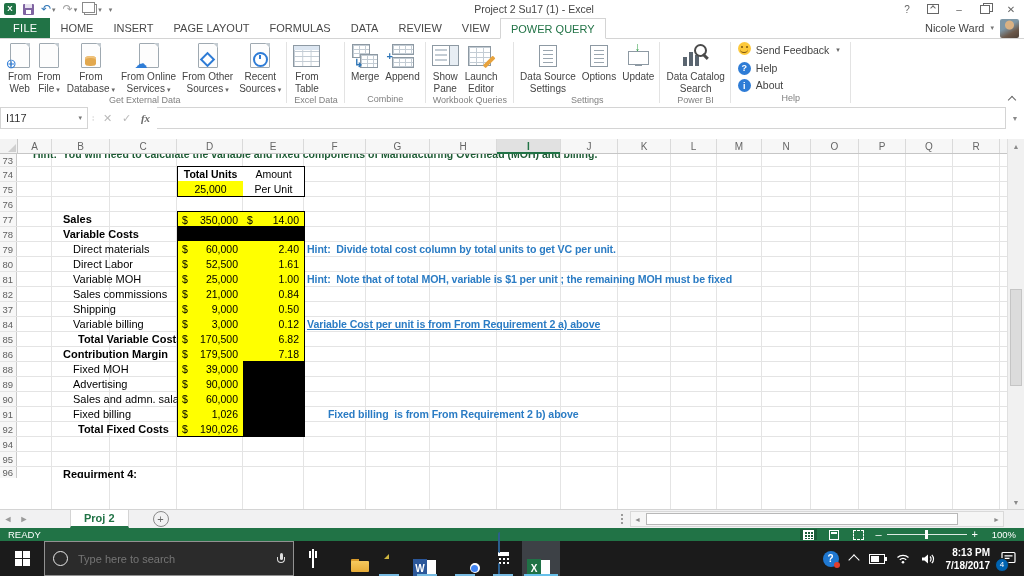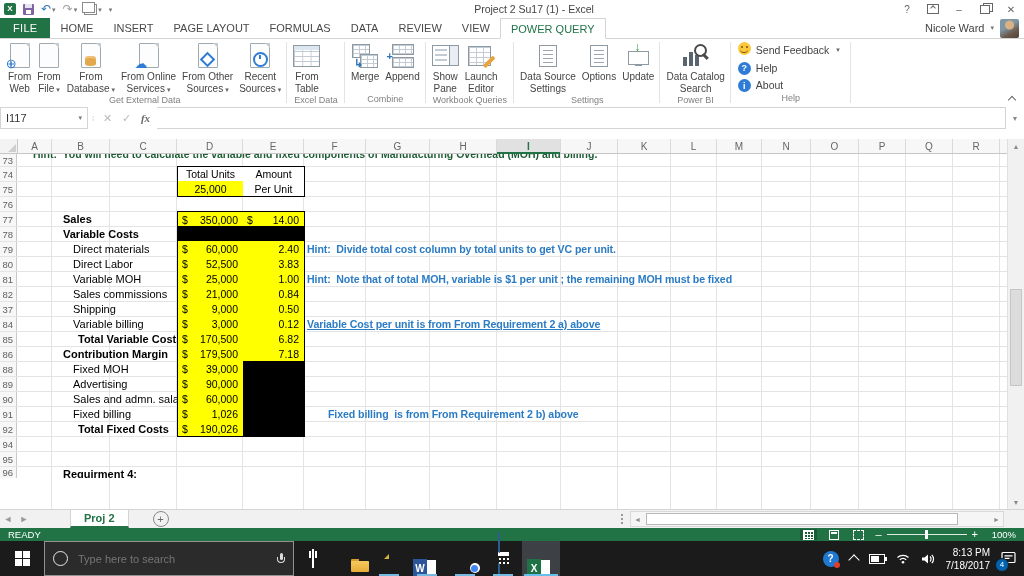--- a/index.html
+++ b/index.html
@@ -119,21 +119,21 @@
   .cell{position:absolute;top:-1px;height:16px;box-sizing:border-box;z-index:3;font-size:10.5px;line-height:14px;}
   .cd{left:177px;width:67px;border-left:1px solid #000;border-right:1px solid #000;border-bottom:1px solid #000;}
   .ce{left:243px;width:62px;border-right:1px solid #000;border-bottom:1px solid #000;}
   .cell.bt{border-top:1px solid #000;}
   .cell.y,.cell.yc{background:#FFFF00;}
   .cell.blk{background:#000;}
   .cell.hdr{background:#fff;}
   .cell.ctr{display:flex;align-items:center;justify-content:center;}
   .cell .cur{position:absolute;left:4px;top:1px;}
   .cell .val{position:absolute;right:5px;top:1px;}
-  .cell.b{font-weight:normal;}
+  .cell.b{font-weight:bold;}
   #vscroll{position:absolute;top:139px;right:0;width:17px;height:370px;background:#f1f1f1;border-left:1px solid #e0e0e0;box-sizing:border-box;z-index:2;}
   #vscroll .ar{position:absolute;left:0;right:0;height:14px;display:flex;align-items:center;justify-content:center;color:#8a8a8a;font-size:7px;}
   #vsthumb{position:absolute;left:2px;right:2px;top:150px;height:95px;background:#dcdcdc;border:1px solid #c5c5c5;}
   
   #tabbar{position:absolute;top:509px;left:0;right:0;height:19px;background:#f1f1f2;border-top:1px solid #d4d4d4;display:flex;align-items:stretch;font-size:11px;box-sizing:border-box;z-index:2;}
   .tnav{width:16px;display:flex;align-items:center;justify-content:center;color:#9a9a9a;font-size:9px;}
   #sheettabs{display:flex;margin-left:38px;}
   .sheettab{background:#fff;color:#217346;font-weight:bold;padding:0 13px;display:flex;align-items:center;border-left:1px solid #d4d4d4;border-right:1px solid #d4d4d4;border-bottom:2px solid #217346;box-sizing:border-box;}
   #newsheet{align-self:center;width:14px;height:14px;border:1px solid #8a8a8a;border-radius:50%;color:#6a6a6a;display:flex;align-items:center;justify-content:center;font-size:11px;line-height:1;margin-left:24px;}
   #splitdots{align-self:center;margin-left:auto;width:4px;height:12px;margin-right:6px;background:radial-gradient(circle,#9a9a9a 1px,rgba(0,0,0,0) 1.2px) 0 0/4px 4px;}
@@ -186,21 +186,21 @@
   .calci{width:15px;height:19px;background:#2b5e8e;border-radius:2px;padding:2px;box-sizing:border-box;}
   .calci i{display:block;width:11px;height:4px;background:#fff;margin-bottom:1.5px;}
   .calci b{display:block;width:11px;height:8px;background-image:radial-gradient(circle,#fff 1px,rgba(0,0,0,0) 1.2px);background-size:4px 4px;}
   #tray{margin-left:auto;display:flex;align-items:center;gap:11px;padding-right:8px;}
   .trayhelp{position:relative;width:16px;height:16px;border-radius:50%;background:#1f78d1;color:#fff;font-weight:bold;font-size:10px;display:flex;align-items:center;justify-content:center;}
   .trayhelp::after{content:"";position:absolute;right:-1px;bottom:-1px;width:6px;height:6px;border-radius:50%;background:#e03e2d;}
   .chevup{width:7px;height:7px;border-left:1.6px solid #fff;border-top:1.6px solid #fff;transform:rotate(45deg);margin-top:3px;}
   .batt{position:relative;width:14px;height:8px;border:1px solid #fff;}
   .batt::before{content:"";position:absolute;left:1px;top:1px;bottom:1px;width:8px;background:#fff;}
   .batt::after{content:"";position:absolute;right:-3px;top:2px;width:2px;height:4px;background:#fff;}
-  #clock{text-align:right;font-size:10px;line-height:1.3;}
+  #clock{text-align:right;font-size:10px;line-height:1.3;font-weight:bold;}
   .ac{position:relative;}
   .ac .badge{position:absolute;left:-6px;bottom:-4px;width:12px;height:12px;border-radius:50%;background:#0063b1;color:#fff;font-size:8px;display:flex;align-items:center;justify-content:center;border:1px solid #1b1b1b;}
 </style>
 </head>
 <body>
 
 <div id="stage">
 
   <svg id="decor" viewBox="0 0 500 36">
     <g fill="none" stroke="#dedede" stroke-width="1.5">
@@ -580,21 +580,21 @@
         <div class="hint" style="left: 307px; color: rgb(43, 124, 196);">Hint:  Divide total cost column by total units to get VC per unit.</div>
       </div>
       <div class="grow">
         <div class="rn">80</div>
         <div class="lab" style="left: 73px;">Direct Labor</div>
         <div class="cell cd y">
           <span class="cur">$</span>
           <span class="val">52,500</span>
         </div>
         <div class="cell ce y">
-          <span class="val">3.83</span>
+          <span class="val">1.61</span>
         </div>
       </div>
       <div class="grow">
         <div class="rn">81</div>
         <div class="lab" style="left: 73px;">Variable MOH</div>
         <div class="cell cd y">
           <span class="cur">$</span>
           <span class="val">25,000</span>
         </div>
         <div class="cell ce y">

